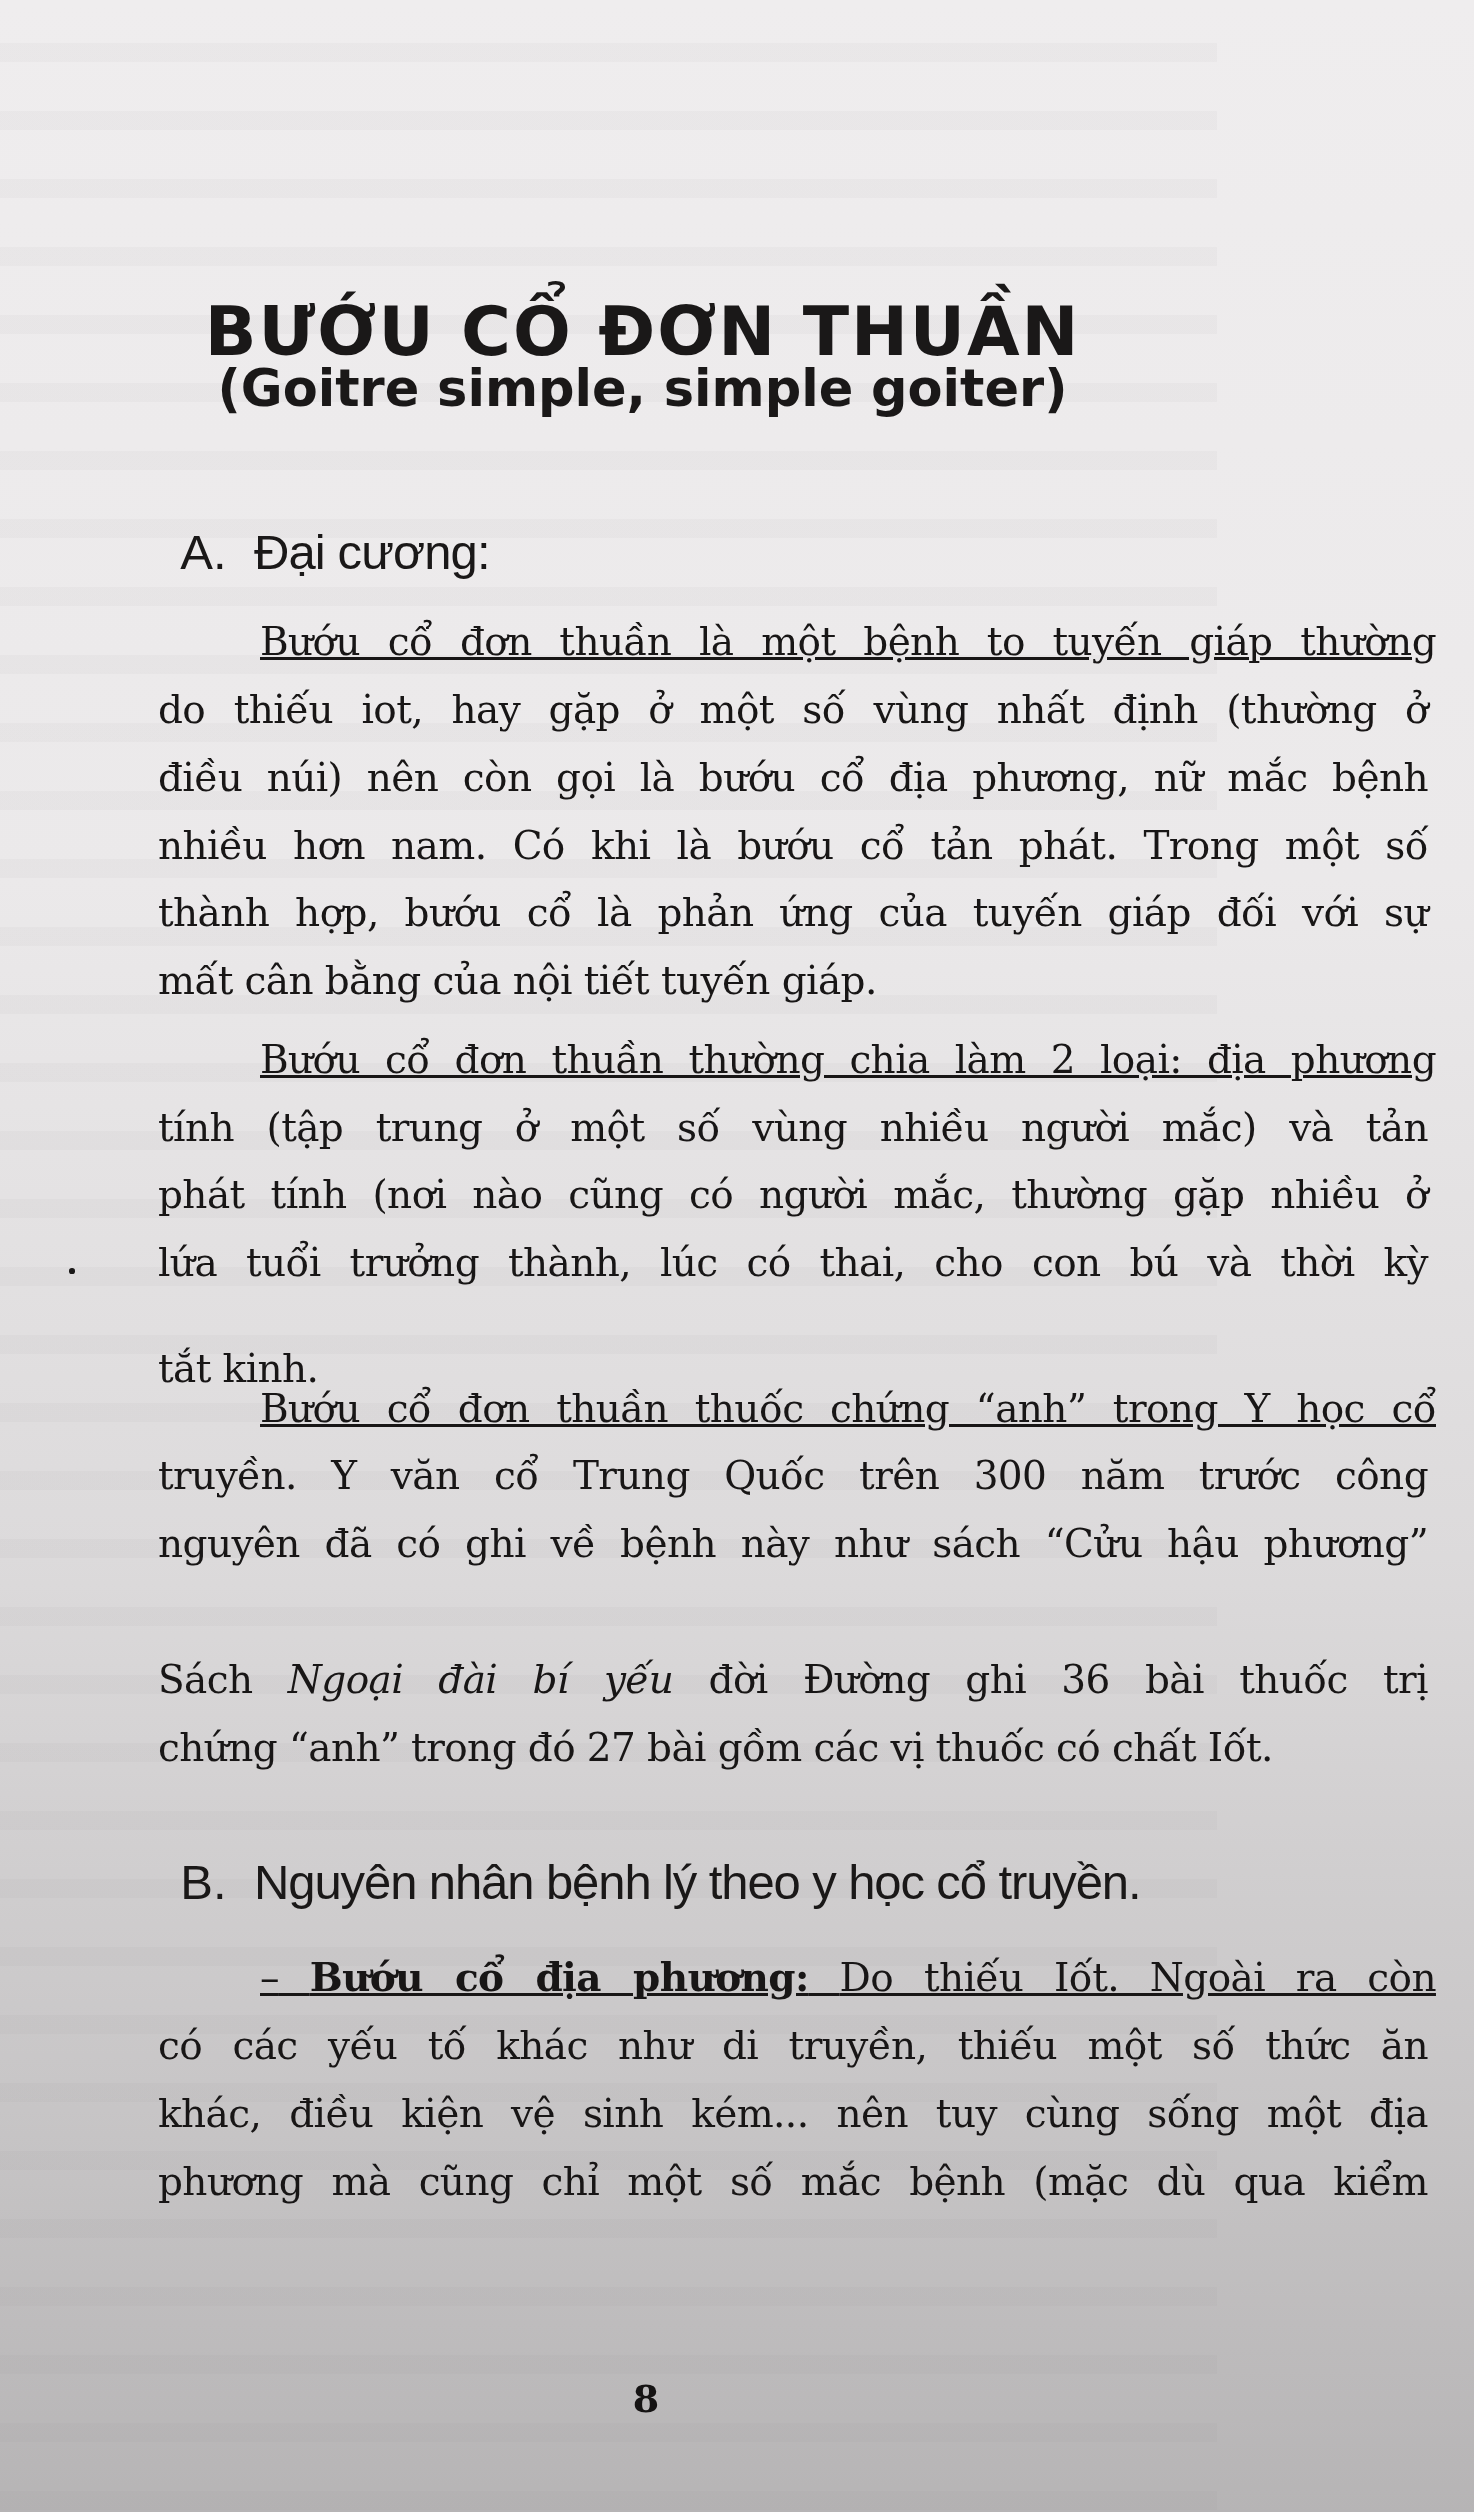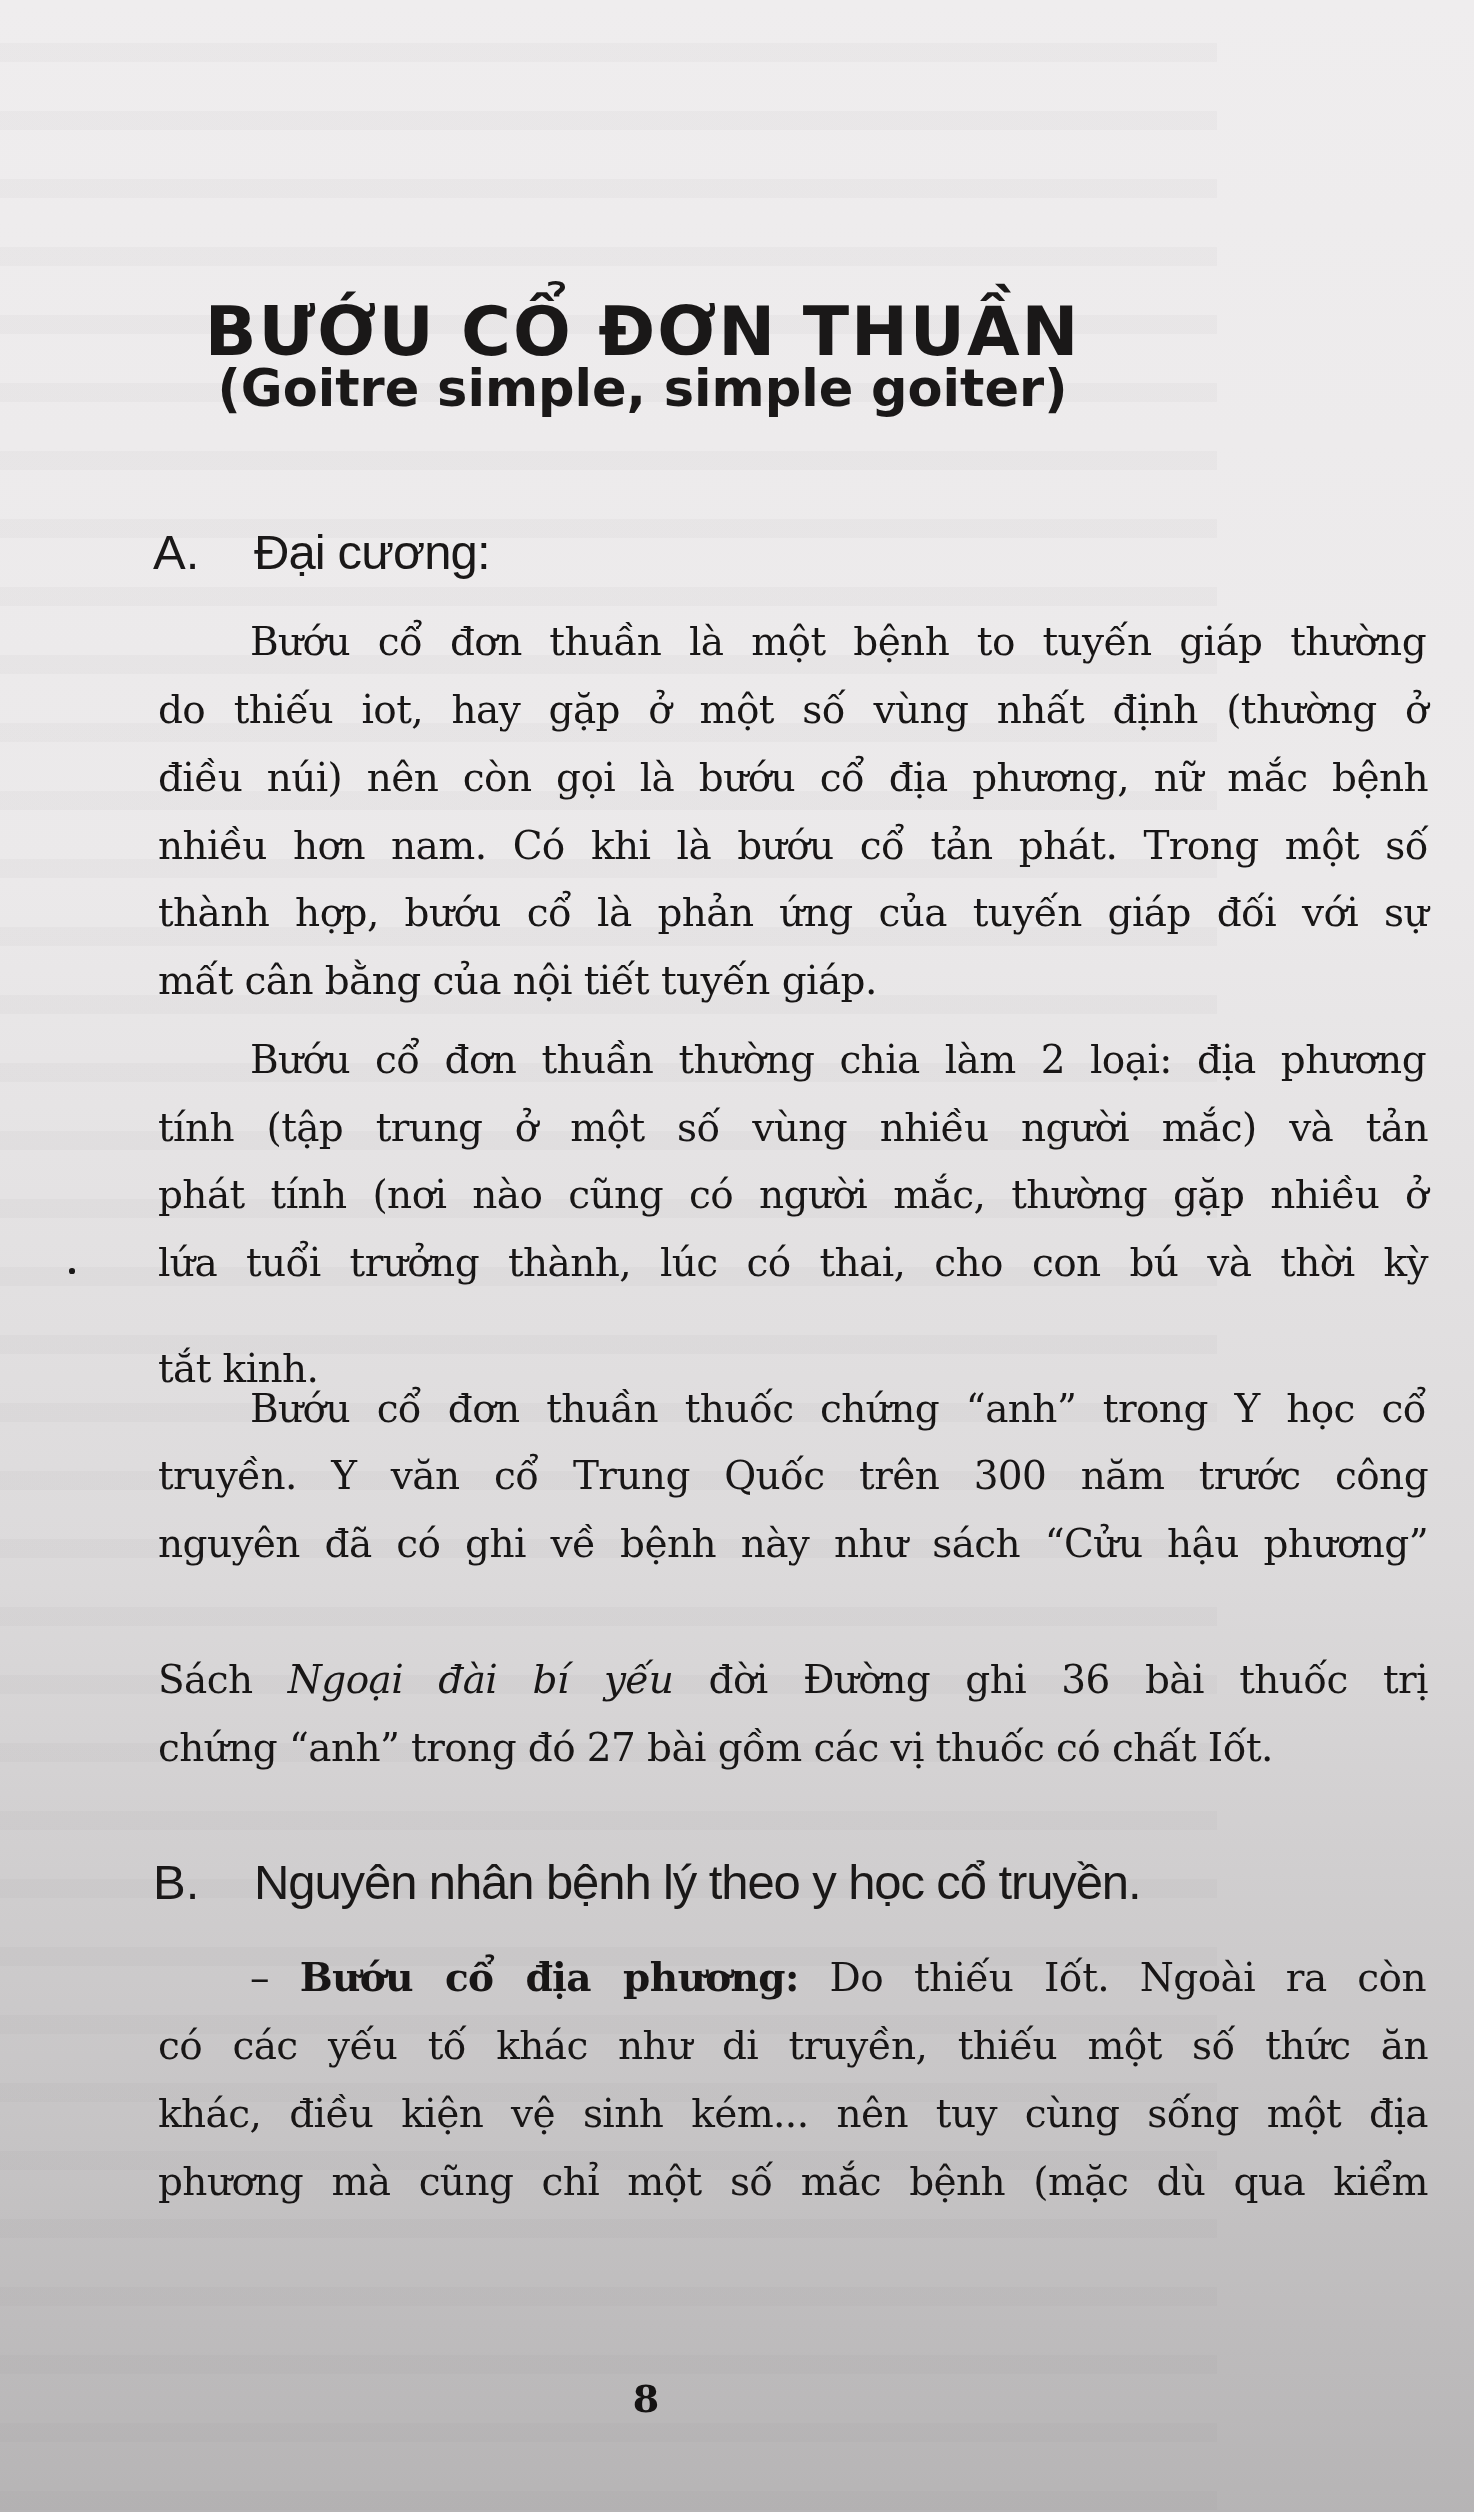--- a/index.html
+++ b/index.html
@@ -59,20 +59,21 @@
     box-sizing: border-box;
   }
   .section-heading {
     position: absolute;
     left: 153px;
     font-family: "Liberation Sans", "DejaVu Sans", sans-serif;
     font-size: 49px;
     color: #1a1818;
     line-height: 60px;
     white-space: nowrap;
+    text-align: center;
   }
   .section-heading .letter {
     display: inline-block;
     width: 101px;
   }
   .heading-a { top: 522px; }
   .heading-b { top: 1852px; }
   .heading-a .heading-text { letter-spacing: -0.9px; }
   .heading-b .heading-text { letter-spacing: -1.1px; }
 
@@ -83,21 +84,21 @@
     font-size: 39px;
     line-height: 53px;
     height: 53px;
     text-align: justify;
     text-align-last: justify;
     white-space: nowrap;
     overflow: visible;
     letter-spacing: -0.6px;
     color: #181616;
   }
-  .line.indent { left: 250px; width: 1176px; }
+  .line.indent { left: 260px; width: 1176px; text-decoration: underline; }
   .line.last { text-align-last: left; }
   .italic { font-style: italic; }
   .bold { font-weight: bold; }
 
   .stray-dot {
     position: absolute;
     left: 69px;
     top: 1268px;
     width: 5.7px;
     height: 5.7px;

